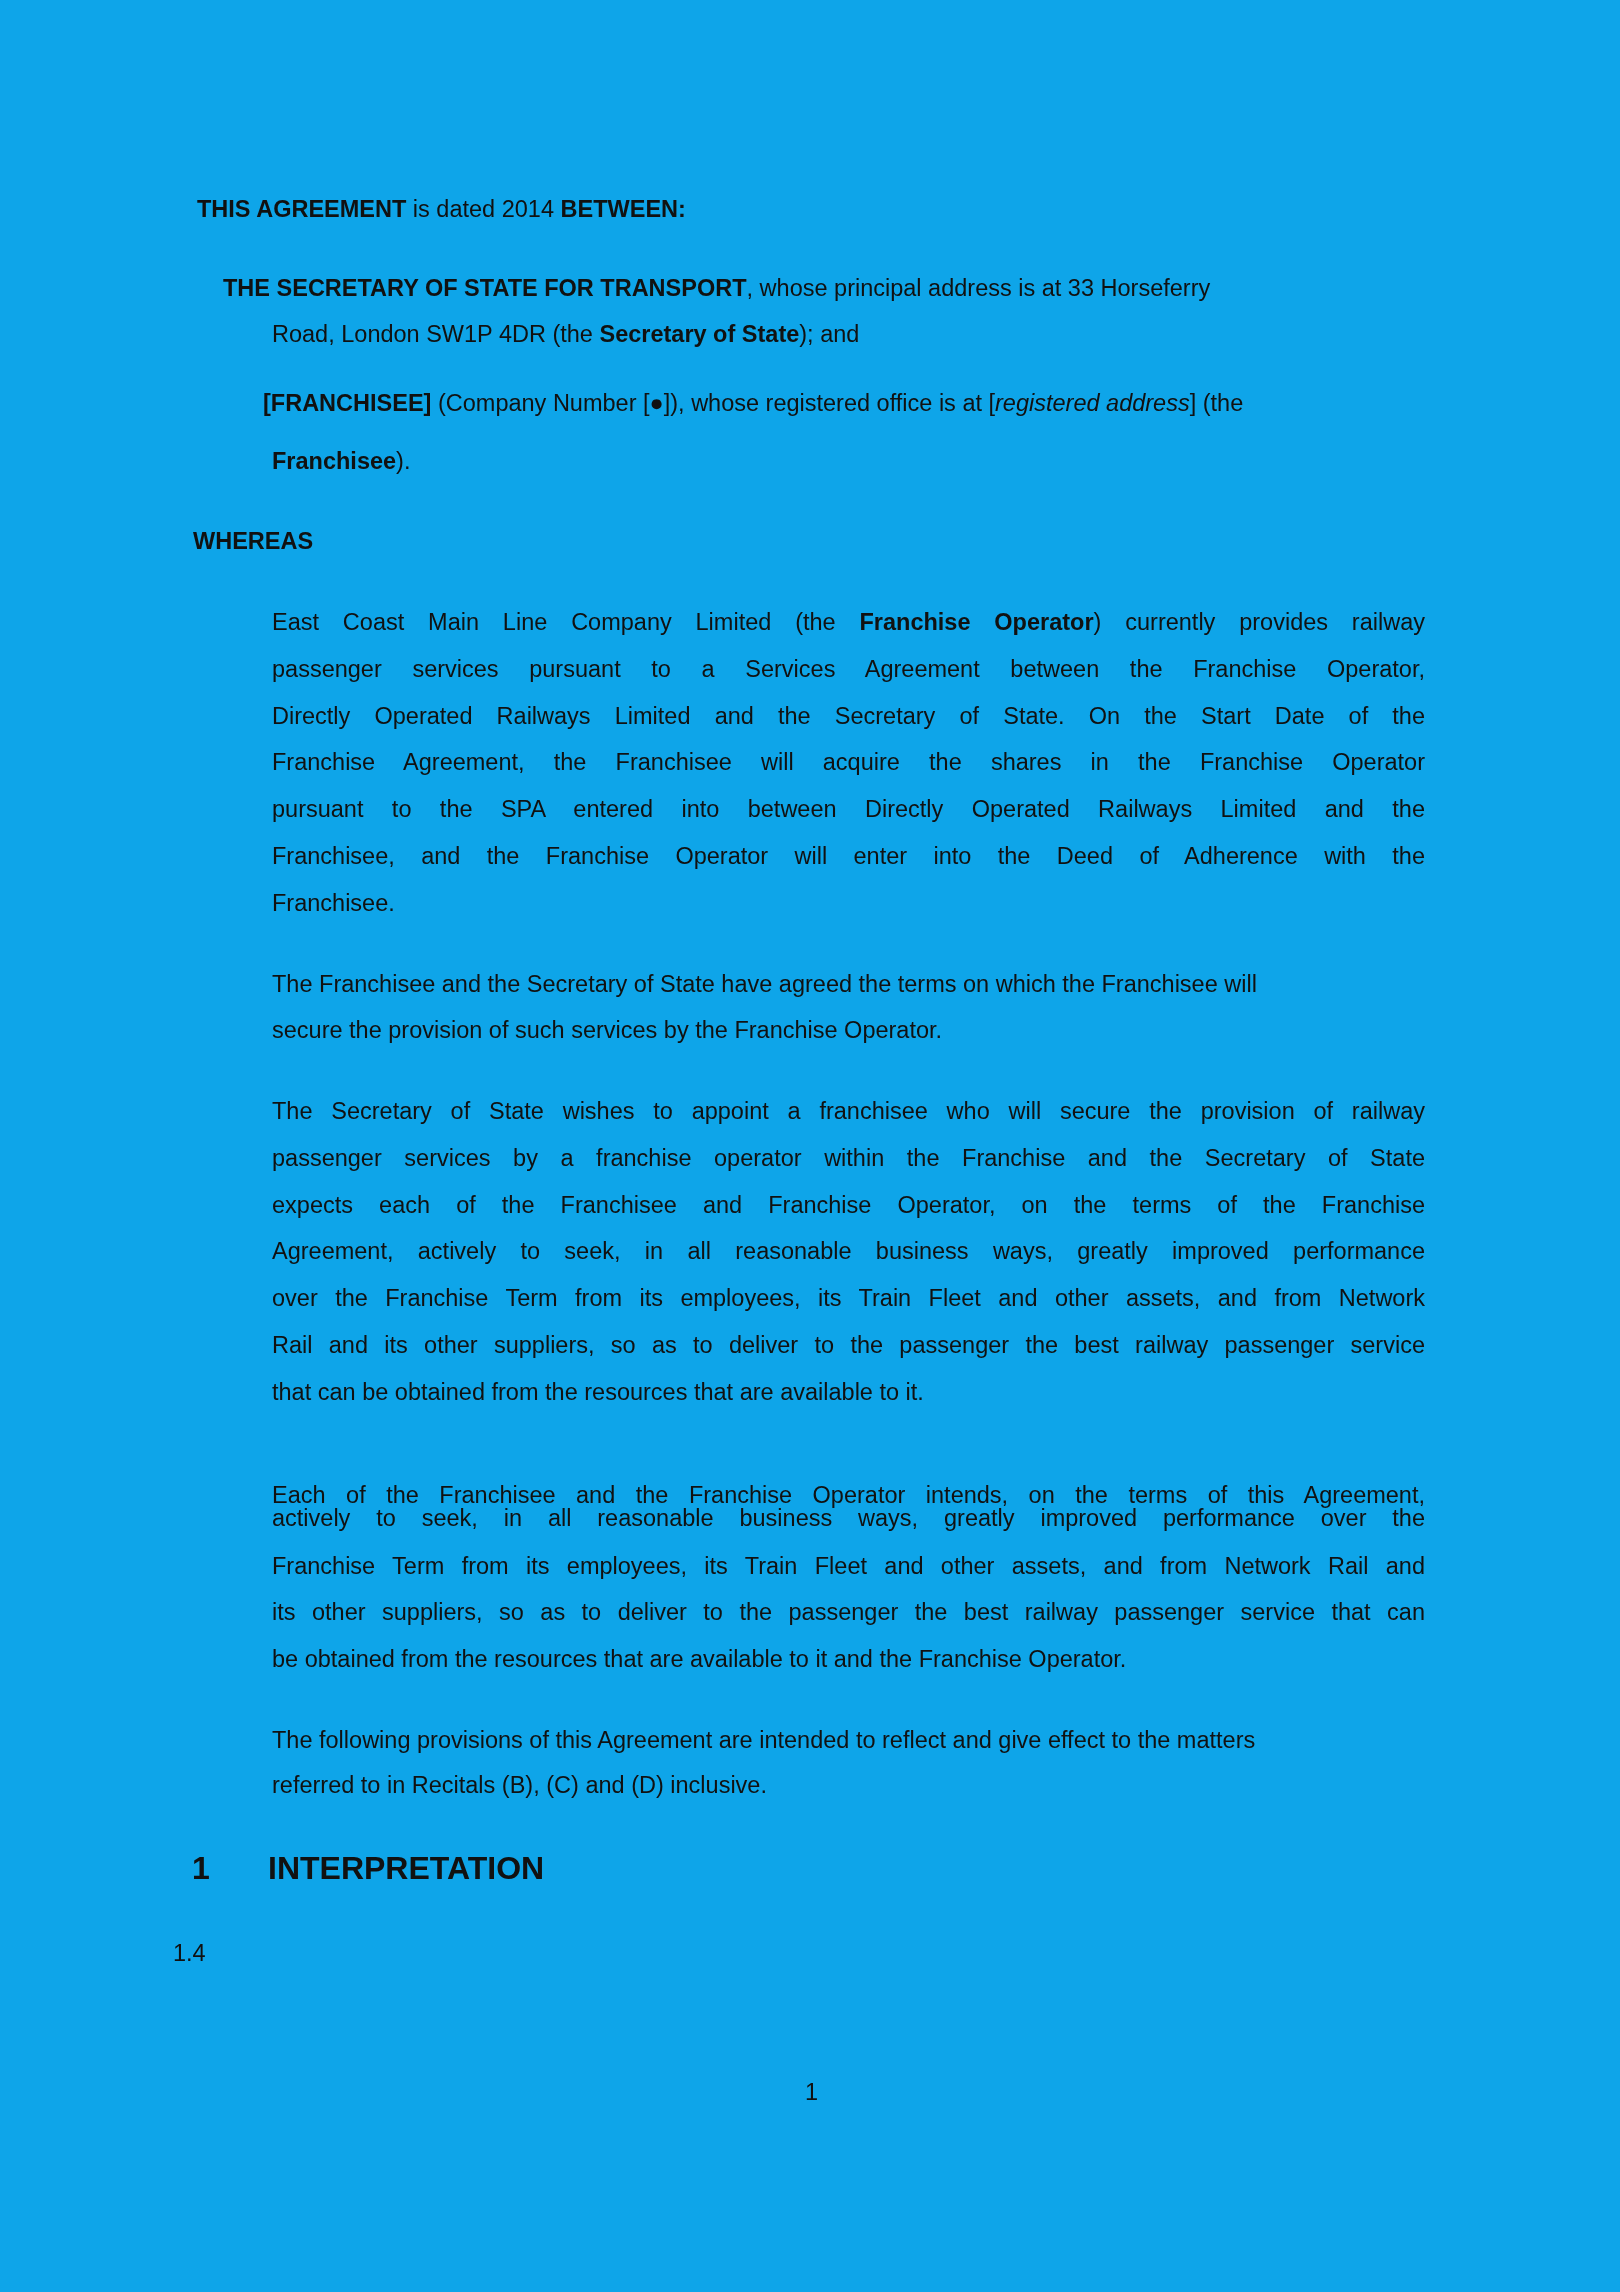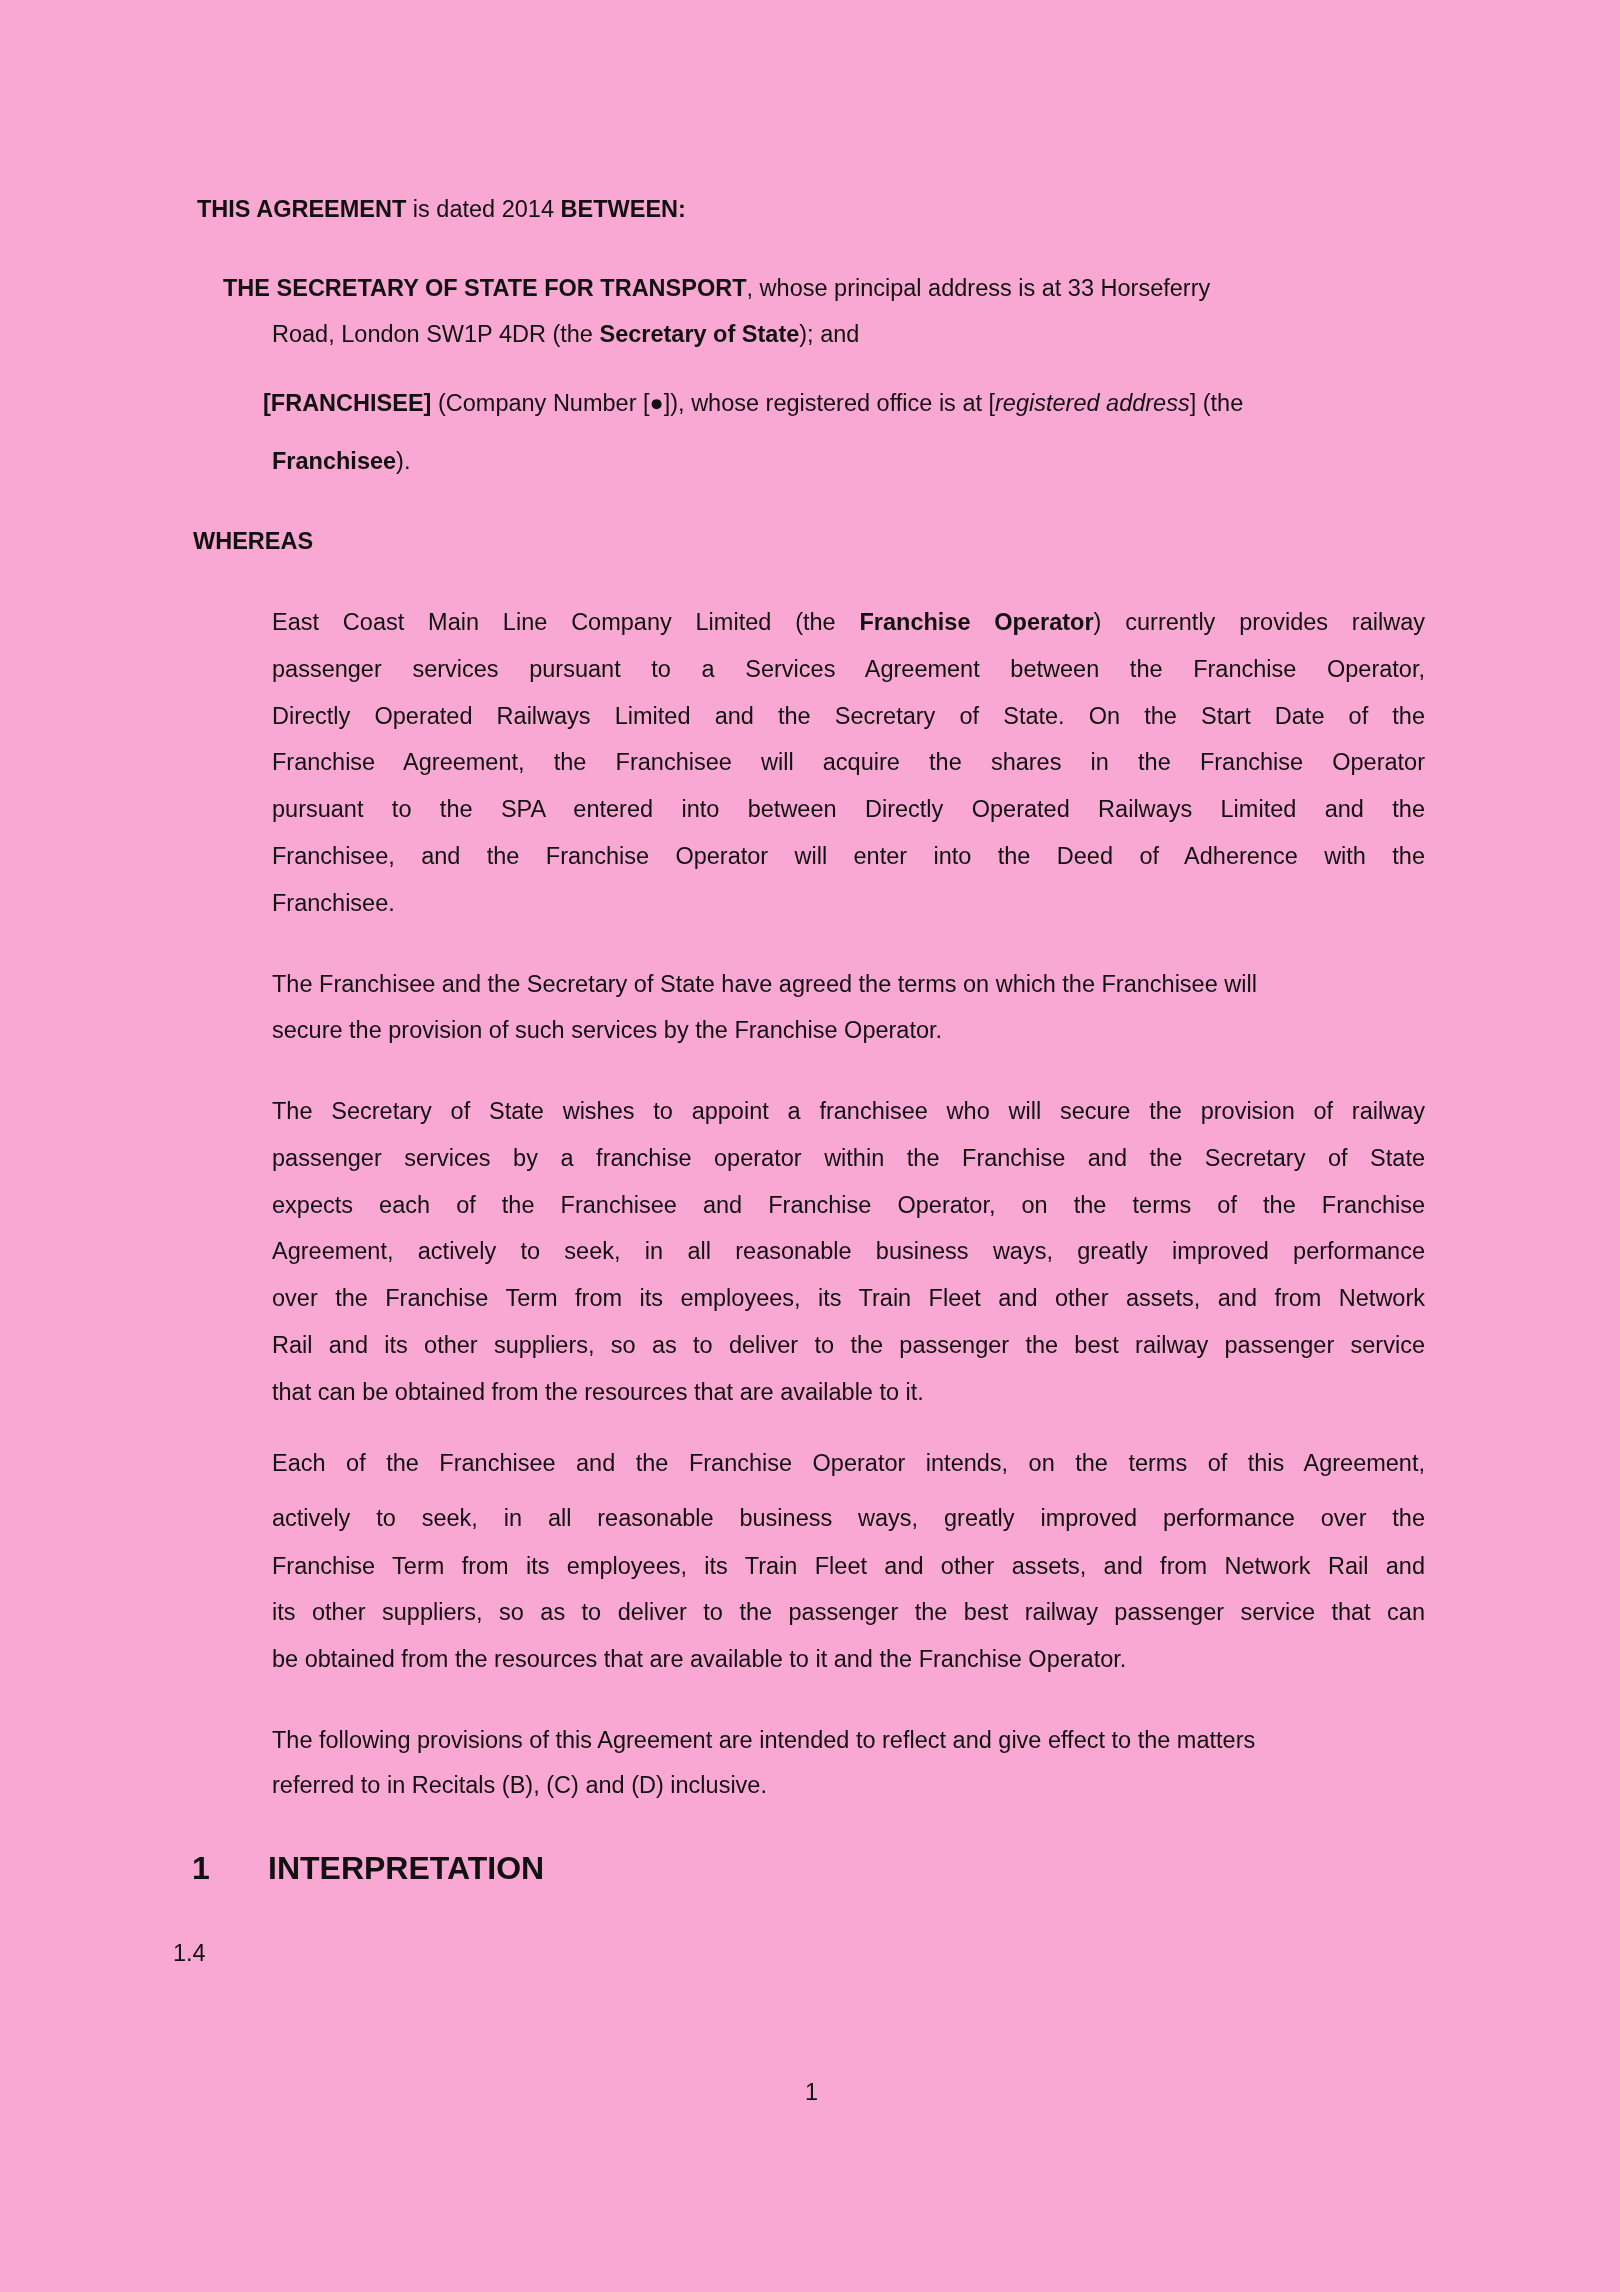--- a/index.html
+++ b/index.html
@@ -1,18 +1,18 @@
 <!DOCTYPE html>
 <html><head>
 <meta charset="utf-8">
 <style>
   html, body { margin: 0; padding: 0; background: #ffffff; }
   body { width: 1620px; height: 2293px; position: relative; overflow: hidden;
          font-family: "Liberation Sans", sans-serif; color: #111111; }
-  .page { position: absolute; left: 0; top: 0; width: 1620px; height: 2293px; background: #f9a8d4; }
+  .page { position: absolute; left: 0; top: 0; width: 1620px; height: 2293px; background: #0ea5e9; }
   .ln { position: absolute; font-size: 23.5px; line-height: 23.5px; white-space: nowrap; }
   .just { text-align: justify; text-align-last: justify; white-space: normal; }
   b { font-weight: bold; }
   i { font-style: italic; }
   .heading { position: absolute; font-size: 32px; line-height: 32px; font-weight: bold; white-space: nowrap; }
   .pagenum { position: absolute; font-size: 23.5px; line-height: 23.5px; }
 </style>
 </head>
 <body>
 
@@ -51,21 +51,21 @@
     <div class="ln just" style="left:272px; top:1100px; width:1153px;">The Secretary of State wishes to appoint a franchisee who will secure the provision of railway</div>
     <div class="ln just" style="left:272px; top:1147px; width:1153px;">passenger services by a franchise operator within the Franchise and the Secretary of State</div>
     <div class="ln just" style="left:272px; top:1194px; width:1153px;">expects each of the Franchisee and Franchise Operator, on the terms of the Franchise</div>
     <div class="ln just" style="left:272px; top:1240px; width:1153px;">Agreement, actively to seek, in all reasonable business ways, greatly improved performance</div>
     <div class="ln just" style="left:272px; top:1287px; width:1153px;">over the Franchise Term from its employees, its Train Fleet and other assets, and from Network</div>
     <div class="ln just" style="left:272px; top:1334px; width:1153px;">Rail and its other suppliers, so as to deliver to the passenger the best railway passenger service</div>
     <div class="ln" style="left:272px; top:1381px;">that can be obtained from the resources that are available to it.</div>
   </div>
 
   <div>
-    <div class="ln just" style="left:272px; top:1452px; width:1153px;">Each of the Franchisee and the Franchise Operator intends, on the terms of this Agreement,</div>
+    <div class="ln just" style="left:272px; top:1484px; width:1153px;">Each of the Franchisee and the Franchise Operator intends, on the terms of this Agreement,</div>
     <div class="ln just" style="left:272px; top:1507px; width:1153px;">actively to seek, in all reasonable business ways, greatly improved performance over the</div>
     <div class="ln just" style="left:272px; top:1555px; width:1153px;">Franchise Term from its employees, its Train Fleet and other assets, and from Network Rail and</div>
     <div class="ln just" style="left:272px; top:1601px; width:1153px;">its other suppliers, so as to deliver to the passenger the best railway passenger service that can</div>
     <div class="ln" style="left:272px; top:1648px;">be obtained from the resources that are available to it and the Franchise Operator.</div>
   </div>
 
   <div>
     <div class="ln" style="left:272px; top:1729px;">The following provisions of this Agreement are intended to reflect and give effect to the matters</div>
     <div class="ln" style="left:272px; top:1774px;">referred to in Recitals (B), (C) and (D) inclusive.</div>
   </div>

